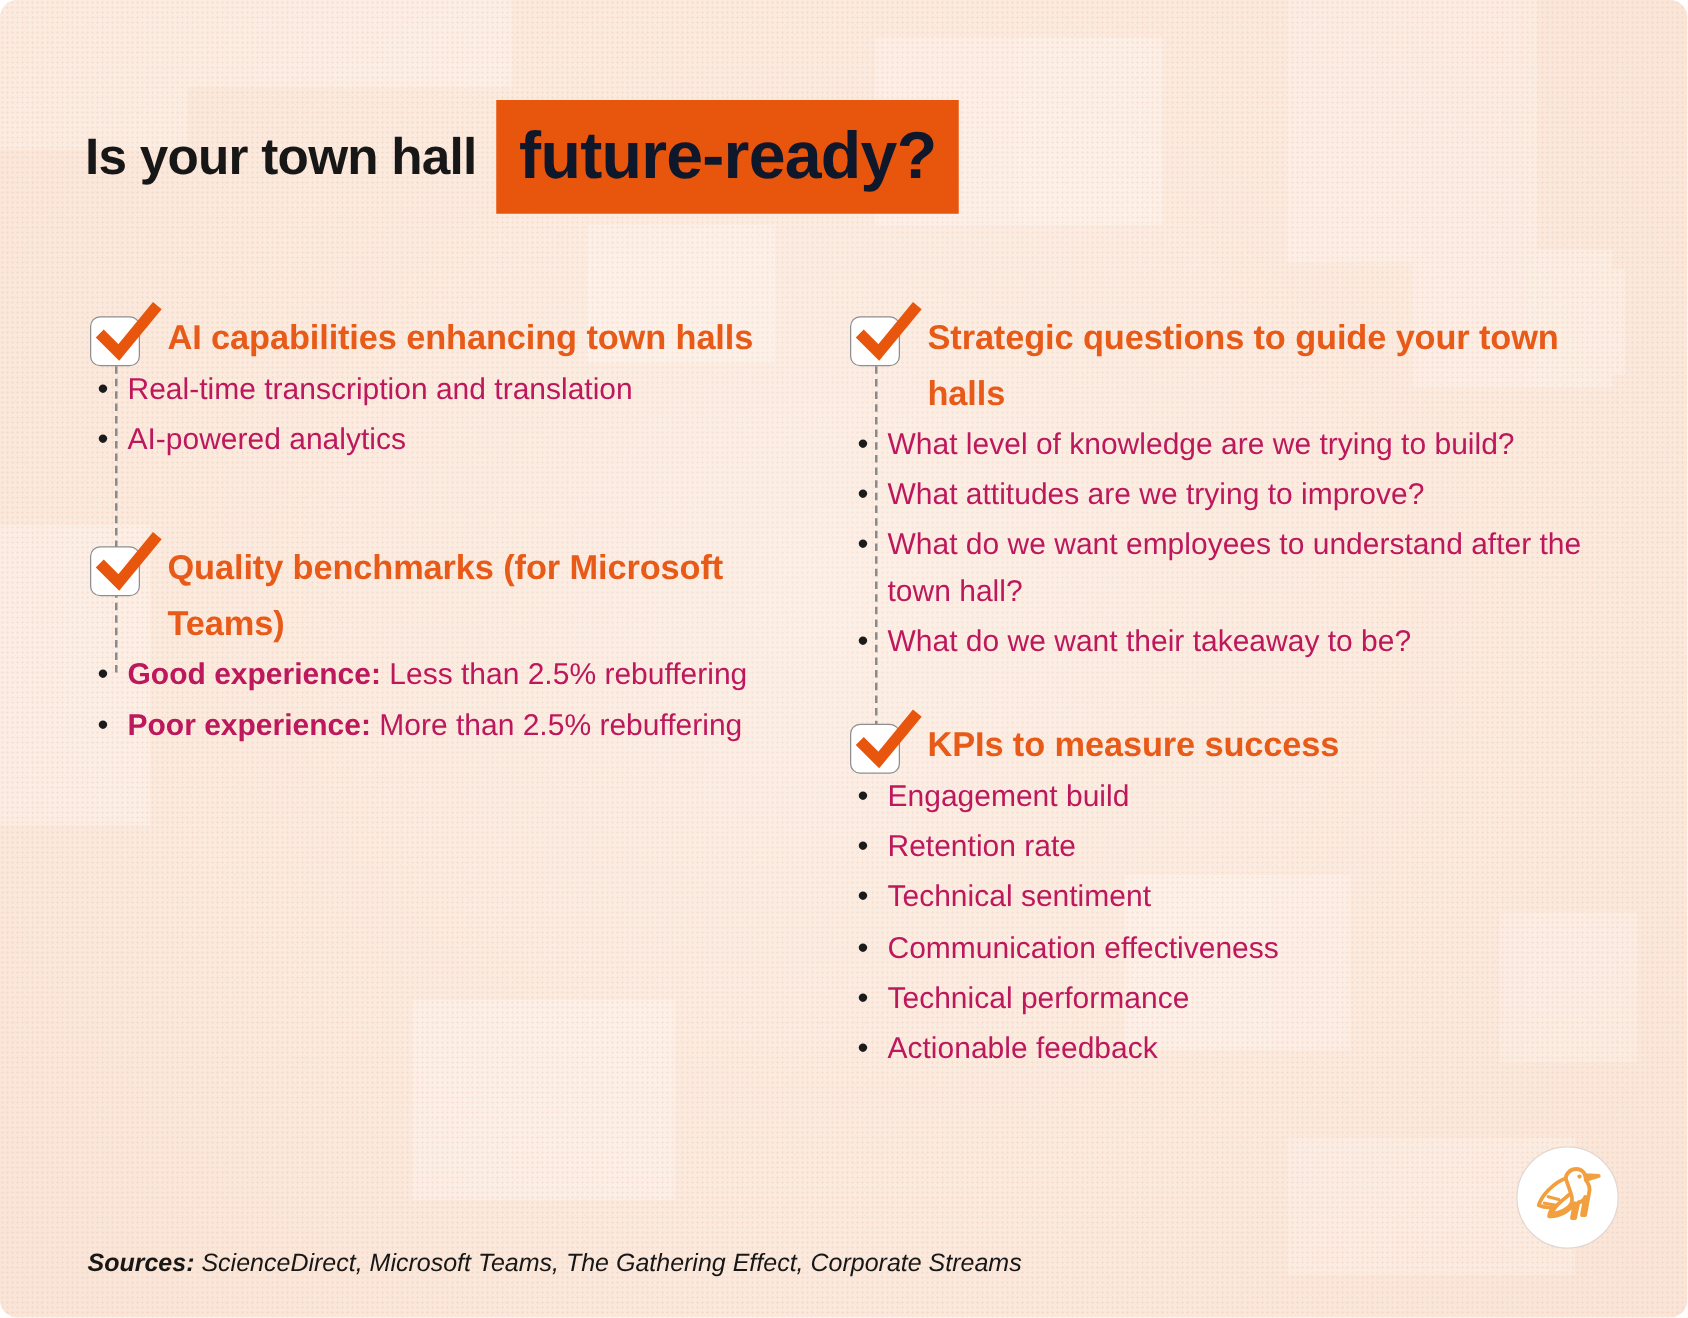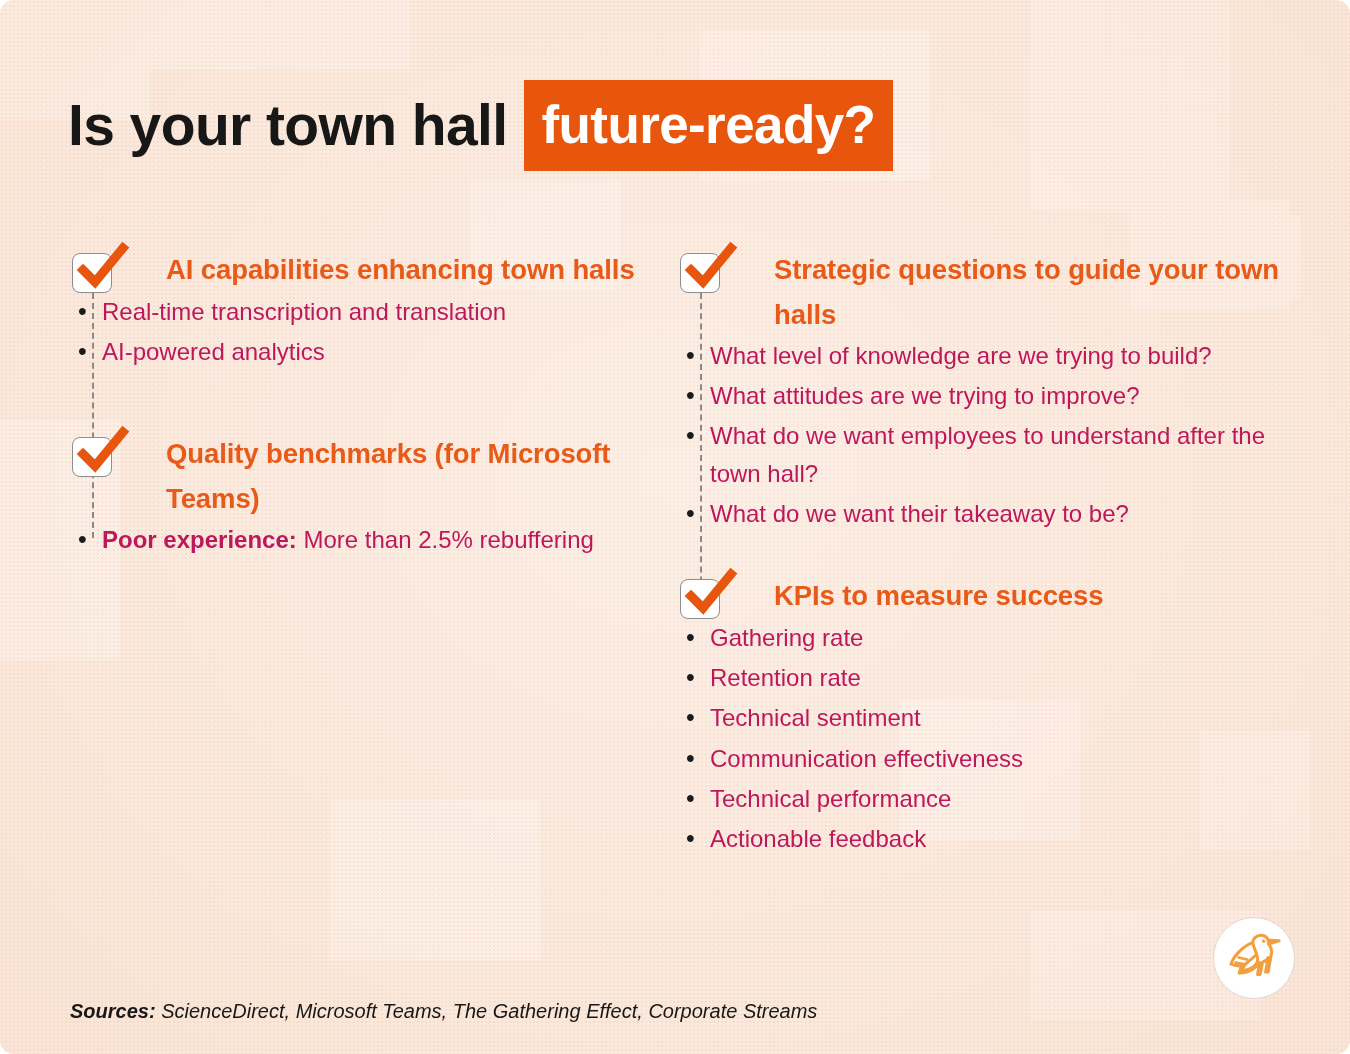--- a/index.html
+++ b/index.html
@@ -60,30 +60,30 @@
   
   .title-row {
     position: absolute;
     left: 68px;
     top: 80px;
     display: flex;
     align-items: center;
     white-space: nowrap;
   }
   .title-plain {
-    font-size: 57px;
+    font-size: 41px;
     font-weight: 700;
     color: #171717;
     letter-spacing: -0.6px;
     line-height: 1;
   }
   .title-hl {
     margin-left: 16px;
     background: #e8550c;
-    color: #ffffff;
+    color: #0f172a;
     font-size: 53px;
     font-weight: 700;
     letter-spacing: -0.6px;
     line-height: 1;
     padding: 18px 18px 20px 18px;
     display: inline-block;
   }
 
   
   .col { position: absolute; }
@@ -98,21 +98,20 @@
     border-left: 2px dashed #8a8a8a;
     left: 20px;
     z-index: 0;
   }
 
   .head-row {
     position: relative;
     display: flex;
     align-items: flex-start;
     z-index: 2;
-    gap: 32px;
   }
 
   .cbox {
     position: relative;
     flex: 0 0 auto;
     width: 40px;
     height: 40px;
     margin-top: 5px;
   }
   .cbox .sq {
@@ -252,20 +251,21 @@
         <div class="head-row">
           <span class="cbox">
             <span class="sq"></span>
             <svg viewBox="0 0 52 52">
               <path d="M8 27 L20 39 L48 5" fill="none" stroke="#e8550c" stroke-width="9" stroke-linecap="square" stroke-linejoin="miter"></path>
             </svg>
           </span>
           <span class="head-txt">Quality benchmarks (for Microsoft Teams)</span>
         </div>
         <ul class="bl bullets-left">
+          <li><b>Good experience:</b> <span>Less than 2.5% rebuffering</span></li>
           <li><b>Poor experience:</b> <span>More than 2.5% rebuffering</span></li>
         </ul>
       </div>
     </div>
 
     <div class="col col-right">
 
       <div class="block">
         <div class="connector" style="top:45px;height:320px;"></div>
         <div class="head-row">
@@ -289,21 +289,21 @@
         <div class="head-row">
           <span class="cbox">
             <span class="sq"></span>
             <svg viewBox="0 0 52 52">
               <path d="M8 27 L20 39 L48 5" fill="none" stroke="#e8550c" stroke-width="9" stroke-linecap="square" stroke-linejoin="miter"></path>
             </svg>
           </span>
           <span class="head-txt">KPIs to measure success</span>
         </div>
         <ul class="bl bullets-right">
-          <li><span>Gathering rate</span></li>
+          <li><span>Engagement build</span></li>
           <li><span>Retention rate</span></li>
           <li><span>Technical sentiment</span></li>
           <li><span>Communication effectiveness</span></li>
           <li><span>Technical performance</span></li>
           <li><span>Actionable feedback</span></li>
         </ul>
       </div>
     </div>
 
     <div class="sources">

